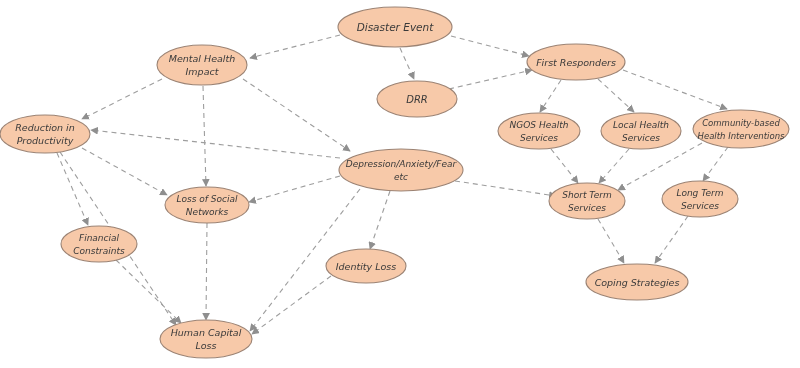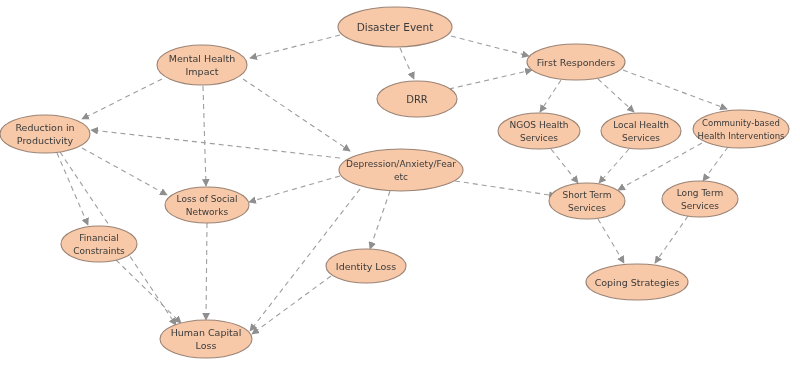--- a/index.html
+++ b/index.html
@@ -1,20 +1,20 @@
 <!DOCTYPE html>
 <html><head>
 <meta charset="utf-8">
 <style>
   html,body{margin:0;padding:0;background:#ffffff;}
   body{
     width:800px;height:368px;overflow:hidden;
     font-family:"DejaVu Sans", sans-serif;
   }
-  #canvas{position:relative;width:800px;height:368px;background:#ffffff;}
+  #canvas{position:relative;width:800px;height:368px;background:#ffffff;font-style:italic;}
   svg.layer{position:absolute;left:0;top:0;width:800px;height:368px;}
   .node-label{
     font-family:"DejaVu Sans", sans-serif;
     fill:#3a3a3a;
     text-anchor:middle;
     dominant-baseline:middle;
   }
   .ellipse-shape{
     fill:#f7c9a9;
     stroke:#9b8374;

